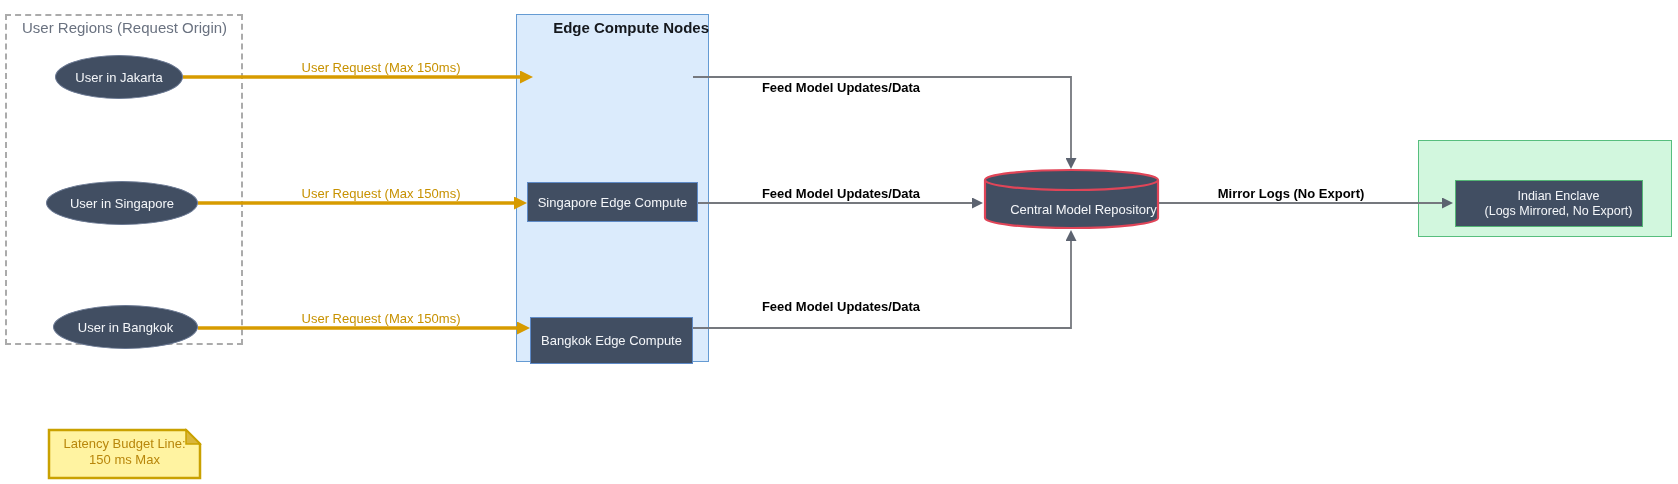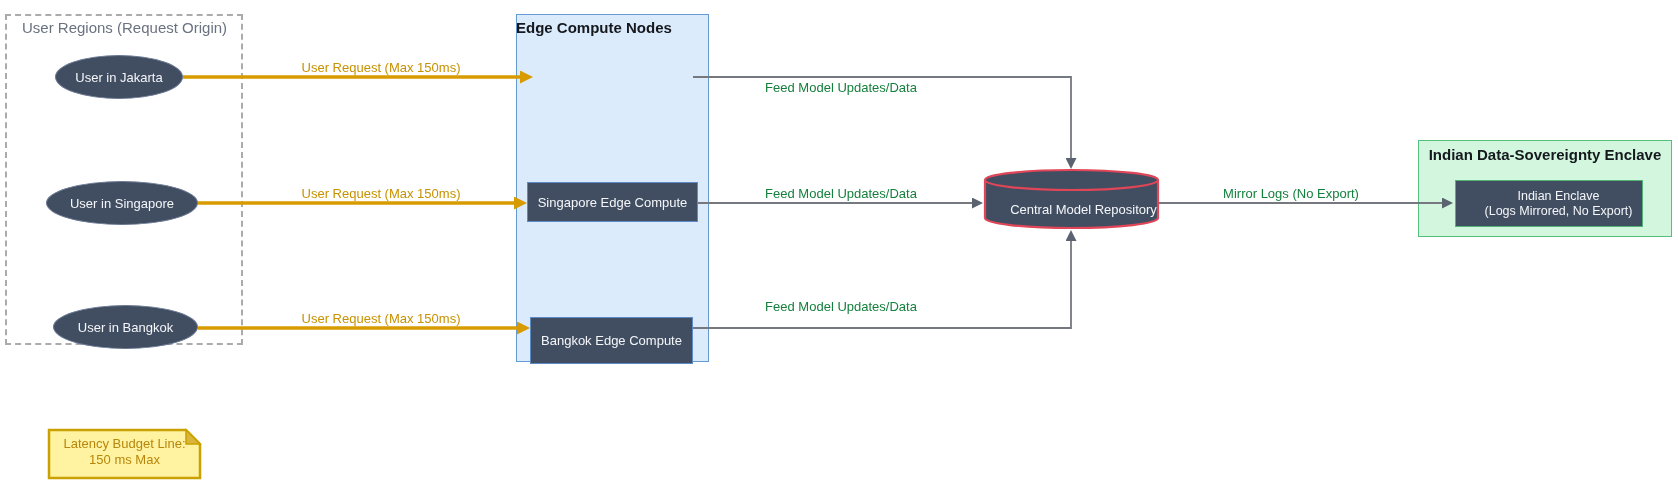--- a/index.html
+++ b/index.html
@@ -7,41 +7,41 @@
     position:relative;width:1678px;height:484px;background:#ffffff;
     font-family:"Liberation Sans",sans-serif;overflow:hidden;
   }
   .group{position:absolute;box-sizing:border-box;}
   .g-user{left:5px;top:14px;width:238px;height:331px;border:2px dashed #ABABAB;background:#ffffff;}
   .g-edge{left:516px;top:14px;width:193px;height:348px;background:#DBEBFC;border:1.5px solid #659BD3;}
   .g-enclave{left:1418px;top:140px;width:254px;height:97px;background:#D2F7DE;border:1.5px solid #57BE7E;}
   .wires{position:absolute;left:0;top:0;}
   .gtitle{position:absolute;font-size:15px;white-space:nowrap;}
   .t-user{left:22px;top:19px;color:#6A7280;font-weight:400;}
-  .t-edge{left:516px;top:19px;width:193px;text-align:left;color:#15181d;font-weight:600;}
+  .t-edge{left:516px;top:19px;width:193px;text-align:right;color:#15181d;font-weight:600;}
   .t-enclave{left:1418px;top:146px;width:254px;text-align:center;color:#15181d;font-weight:600;}
   .node{
     position:absolute;display:flex;align-items:center;justify-content:center;
     color:#F4F6F9;font-size:13px;text-align:center;box-sizing:border-box;
     background:#414E62;line-height:15px;
   }
   .ellipse{border-radius:50%;border:1.5px solid #6C7A94;}
   .rectnode{border:1.5px solid #5E8AC7;}
   .enclave-rect{border:1.5px solid #53B575;flex-direction:column;font-size:12.5px;}
   .n-user-jakarta{left:55px;top:55px;width:128px;height:44px;}
   .n-user-singapore{left:46px;top:181px;width:152px;height:44px;}
   .n-user-bangkok{left:53px;top:305px;width:145px;height:44px;}
   .n-edge-jakarta{left:533px;top:54px;width:160px;height:49px;}
   .n-edge-singapore{left:527px;top:182px;width:171px;height:40px;}
   .n-edge-bangkok{left:530px;top:305px;width:163px;height:47px;margin-top:12px;}
   .n-enclave{left:1455px;top:180px;width:188px;height:47px;padding-left:19px;}
   .cyl-label{position:absolute;left:985px;top:202px;width:173px;text-align:center;color:#F4F6F9;font-size:13px;padding-left:12px;}
   .elabel{position:absolute;transform:translateX(-50%);font-size:13px;white-space:nowrap;background:#ffffff;padding:0 2px;}
   .el-orange{color:#C79100;}
-  .el-gray{color:#15803d;}
+  .el-gray{color:#000000;font-weight:bold;}
   .lbl-req-jakarta{left:381px;top:60px;}
   .lbl-req-singapore{left:381px;top:186px;}
   .lbl-req-bangkok{left:381px;top:311px;}
   .lbl-feed-jakarta{left:841px;top:80px;}
   .lbl-feed-singapore{left:841px;top:186px;}
   .lbl-feed-bangkok{left:841px;top:299px;}
   .lbl-mirror{left:1291px;top:186px;text-align:center;}
   .note-text{
     position:absolute;left:49px;top:436px;width:151px;text-align:center;
     color:#B8860B;font-size:13px;line-height:16px;font-weight:400;
@@ -81,21 +81,20 @@
     </g>
 
     <g>
       <path d="M49,430 H186 L200,444 V478 H49 Z" fill="#FFF3A1" stroke="#C9A100" stroke-width="2.5"></path>
       <path d="M186,430 V444 H200 Z" fill="#D9B63B" stroke="#C9A100" stroke-width="1.5"></path>
     </g>
   </svg>
 
   <div class="gtitle t-user">User Regions (Request Origin)</div>
   <div class="gtitle t-edge">Edge Compute Nodes</div>
-  <div class="gtitle t-enclave">Indian Data-Sovereignty Enclave</div>
 
   <div class="node ellipse n-user-jakarta">
     <span>User in Jakarta</span>
   </div>
   <div class="node ellipse n-user-singapore">
     <span>User in Singapore</span>
   </div>
   <div class="node ellipse n-user-bangkok">
     <span>User in Bangkok</span>
   </div>

